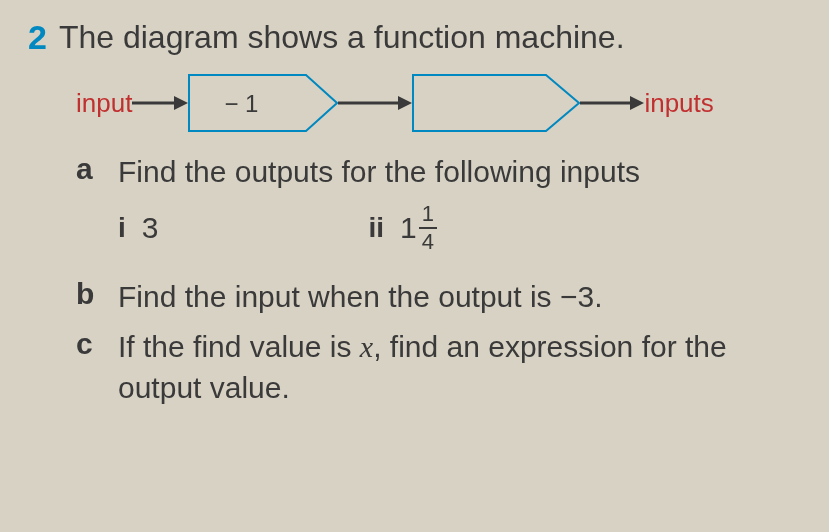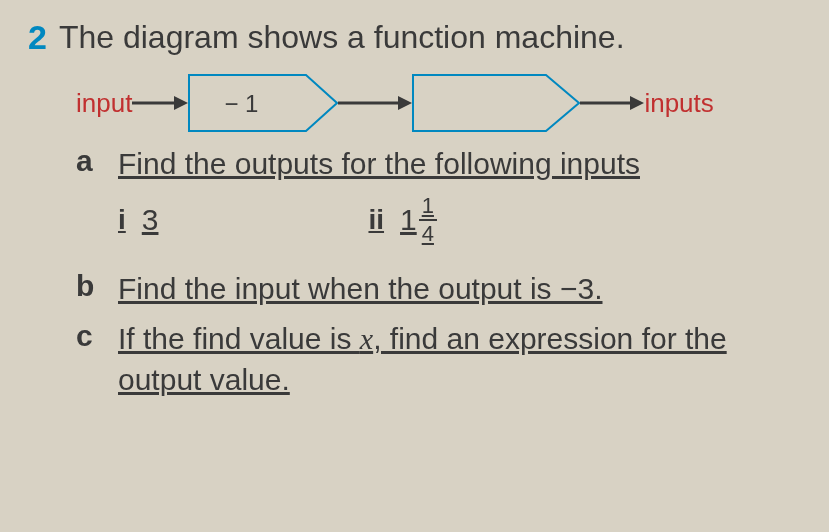--- a/index.html
+++ b/index.html
@@ -28,21 +28,21 @@
     }
     .qtext {
       font-size: 32px;
       color: #3a3a3a;
       line-height: 1.2;
     }
     .machine {
       display: flex;
       align-items: center;
       margin-left: 48px;
-      margin-bottom: 12px;
+      margin-bottom: 20px;
     }
     .io-label {
       color: #c13030;
       font-size: 26px;
     }
     .arrow-svg { flex-shrink: 0; }
     .op-box {
       position: relative;
       height: 58px;
       display: flex;
@@ -71,21 +71,20 @@
       align-items: flex-start;
     }
     .part-label {
       font-weight: bold;
       font-size: 30px;
       min-width: 24px;
     }
     .part-text {
       font-size: 30px;
       line-height: 1.35;
-      text-decoration: underline;
     }
     .subparts {
       display: flex;
       gap: 210px;
       margin-top: 10px;
       margin-bottom: 14px;
       margin-left: 0;
     }
     .subpart {
       display: flex;

